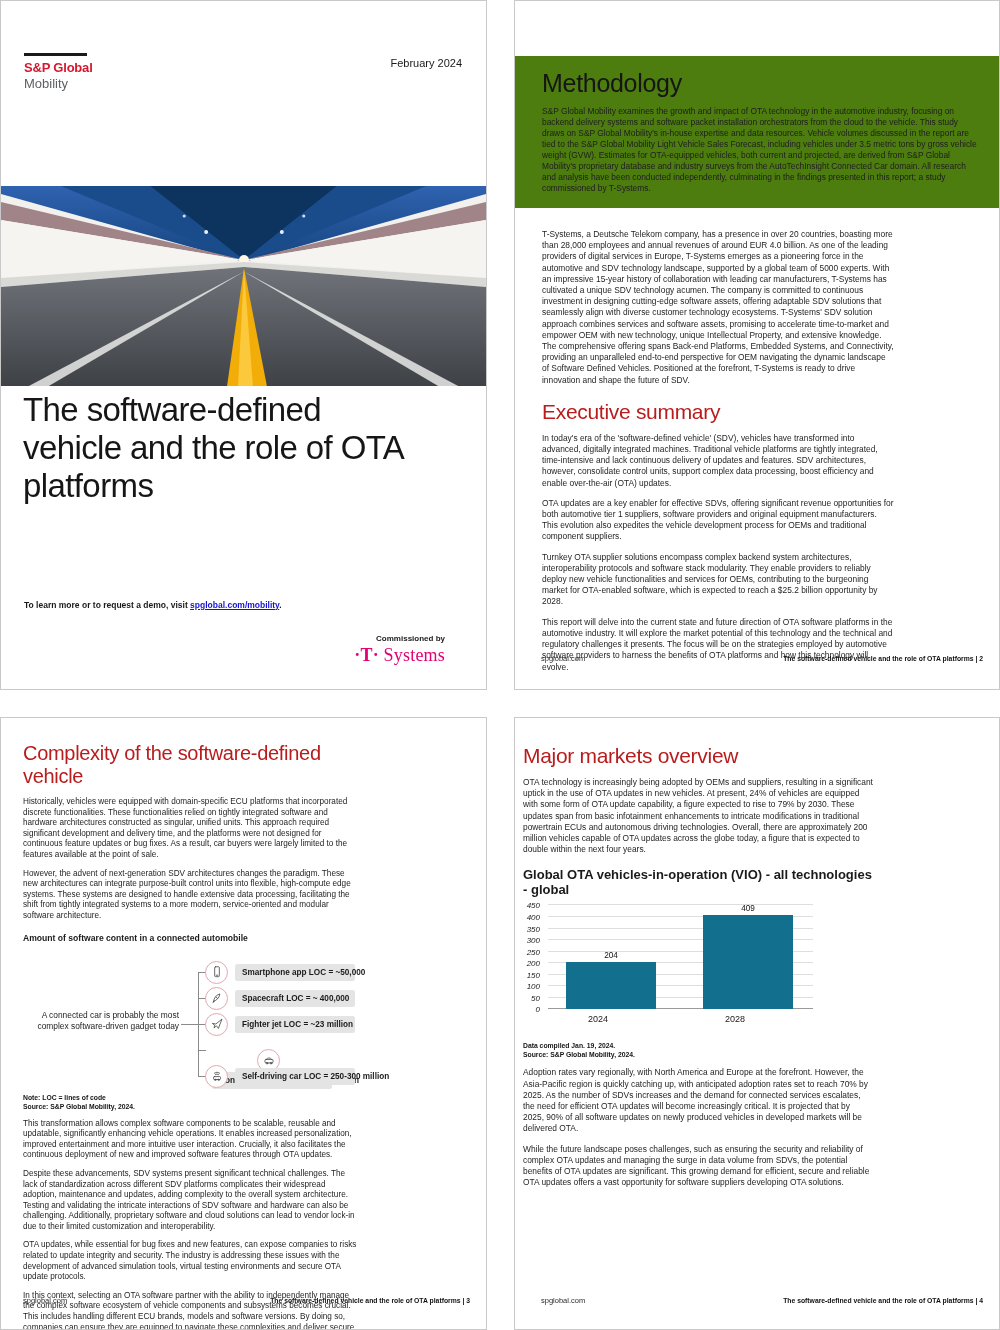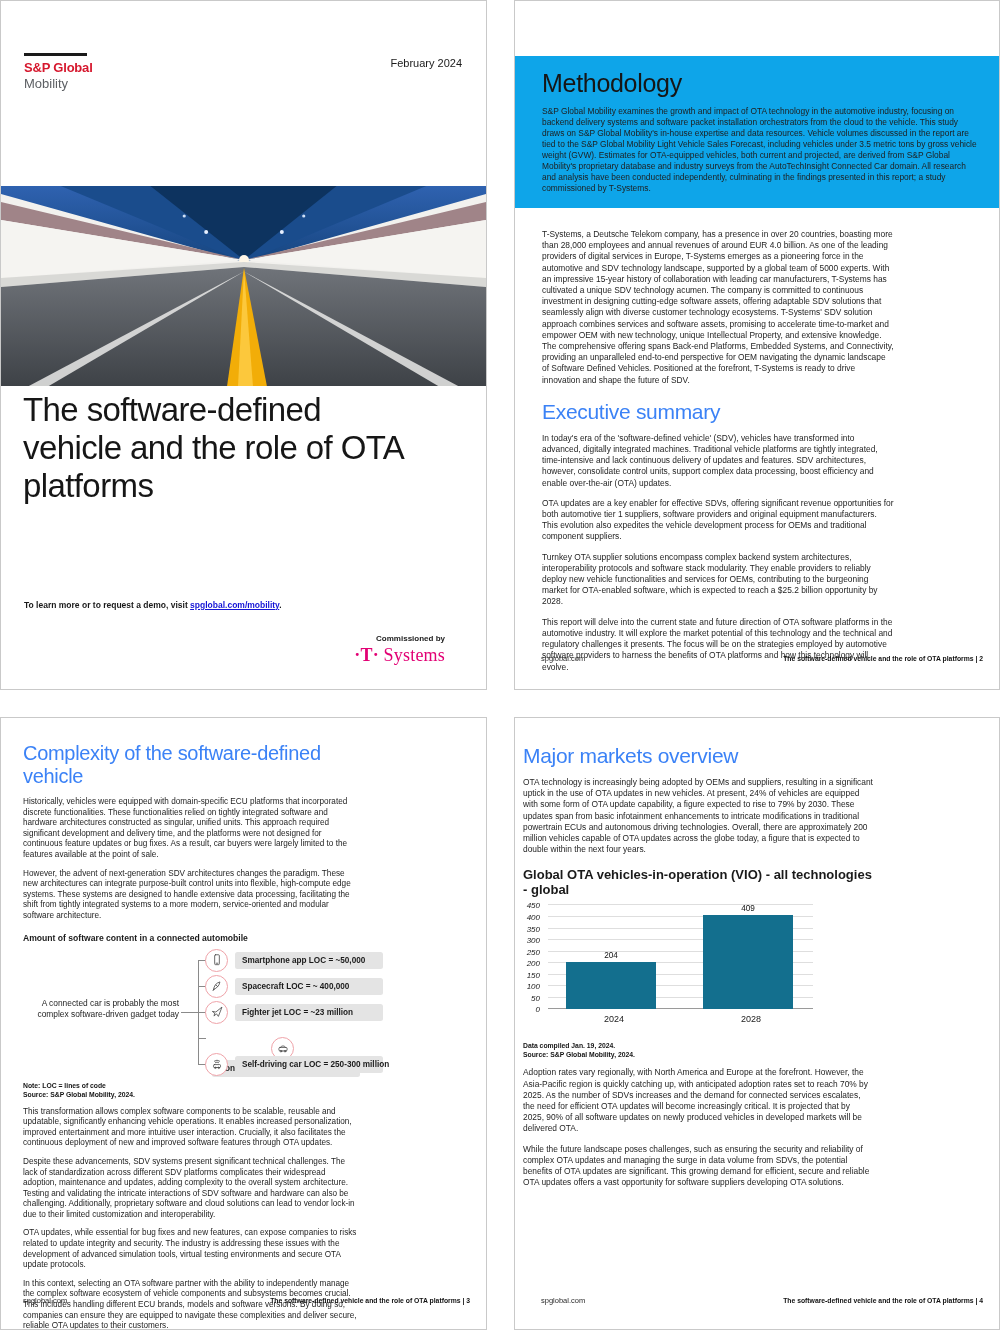--- a/index.html
+++ b/index.html
@@ -28,45 +28,45 @@
     font-size:19.5px;line-height:24px;font-weight:400;color:#dd1a3d;}
   .cover-cta{position:absolute;left:23px;top:599px;font-size:8.5px;font-weight:bold;margin:0;}
   .cover-cta a{color:#1414d6;text-decoration:underline;cursor:pointer;}
   .commissioned{position:absolute;right:41px;top:633px;text-align:right;}
   .commissioned-label{font-size:8px;font-weight:bold;color:#1a1a1a;}
   .ts-logo{margin-top:2px;font-family:"Liberation Serif","DejaVu Serif",serif;
     font-size:18px;color:#e20074;letter-spacing:0.2px;}
   .ts-logo .ts-mark{font-weight:bold;}
 
   
-  .red-h{color:#3b82f6;font-weight:400;margin:0;}
+  .red-h{color:#b91c1c;font-weight:400;margin:0;}
   p.body{font-size:8.4px;line-height:11.2px;margin:0 0 9px 0;color:#1e1e1e;}
   .footer{position:absolute;left:26px;right:16px;display:flex;justify-content:space-between;align-items:baseline;}
   .footer-left{font-size:7.5px;color:#2a2a2a;}
   .footer-right{font-size:6.8px;font-weight:bold;color:#111;}
 
   
-  .methodology-box{margin-top:55px;background:#0ea5e9;padding:13px 18px 14px 27px;}
+  .methodology-box{margin-top:55px;background:#4d7c0f;padding:13px 18px 14px 27px;}
   .methodology-box h2{font-size:25px;font-weight:400;color:#161616;margin:0 0 8px 0;letter-spacing:-0.3px;}
   .methodology-box p{font-size:8.4px;line-height:11px;margin:0;color:#1e1e1e;}
   .p2-col{margin:21px 0 0 27px;width:352px;}
   .exec-h{font-size:21px;margin:14px 0 9px 0;letter-spacing:-0.3px;}
   #page2 .footer{bottom:26px;}
 
   
   .p3-col{margin:24px 0 0 22px;width:334px;}
   .p3-title{font-size:20px;line-height:23px;width:300px;margin:0 0 9px 0;letter-spacing:-0.3px;}
   #page3 p.body{font-size:8.2px;line-height:10.6px;margin-bottom:8px;}
-  .fig-title{font-size:8.6px;font-weight:bold;margin:11px 0 6px 0;}
+  .fig-title{font-size:8.6px;font-weight:bold;margin:11px 0 18px 0;}
   .figure{position:relative;height:128px;width:380px;}
   .fig-row{position:absolute;left:182px;display:flex;align-items:center;}
   .fig-circle{width:23px;height:23px;border:1.5px solid #efa3a9;border-radius:50%;
     box-sizing:border-box;display:flex;align-items:center;justify-content:center;flex:0 0 auto;background:#fff;}
   .fig-circle svg{width:14px;height:14px;stroke:#4a4a4a;fill:none;stroke-width:1.4;stroke-linecap:round;stroke-linejoin:round;}
-  .fig-pill{margin-left:7px;background:#e4e4e4;border-radius:2.5px;height:17px;width:148px;
+  .fig-pill{margin-left:7px;background:#e4e4e4;border-radius:2.5px;height:17px;width:120px;
     display:flex;align-items:center;padding-left:7px;box-sizing:border-box;
     font-size:8.2px;font-weight:bold;white-space:nowrap;}
   .fig-line{position:absolute;background:#8a8a8a;}
   .fig-callout{position:absolute;left:14px;top:49px;width:142px;text-align:right;
     font-size:8.4px;line-height:11px;color:#1e1e1e;}
   .note-line{font-size:6.8px;font-weight:bold;line-height:9px;color:#141414;}
   .notes{margin:4px 0 8px 0;}
   #page3 .footer, #page4 .footer{bottom:24px;left:22px;}
   #page4 .footer{left:26px;}
 
@@ -76,21 +76,21 @@
   .chart-title{font-size:13px;font-weight:bold;margin:12px 0 8px 0;}
   .chart-area{position:relative;height:132px;width:330px;}
   .yaxis{position:absolute;left:0;top:0;width:20px;height:104px;}
   .ytick{position:absolute;right:3px;transform:translateY(50%);font-size:8px;color:#222;font-style:italic;}
   .plot{position:absolute;left:25px;top:0;width:265px;height:104px;}
   .gridline{position:absolute;left:0;right:0;height:1px;background:#dedede;}
   .gridline.axis{background:#9a9a9a;}
   .bar{position:absolute;bottom:0;width:90px;}
   .bar-0{left:18px;}  .bar-1{left:155px;}
   .bar-label{position:absolute;width:90px;text-align:center;font-size:8.2px;color:#111;margin-bottom:2px;}
-  .xaxis{position:absolute;top:109px;left:28px;width:265px;height:14px;}
+  .xaxis{position:absolute;top:109px;left:12px;width:265px;height:14px;}
   .xtick{position:absolute;width:90px;text-align:center;font-size:9px;color:#1a1a1a;}
   .xtick-0{left:18px;} .xtick-1{left:155px;}
 </style>
 </head>
 <body>
 
 <section class="page" id="page1">
   <div class="brand">
     <div class="brand-rule"></div>
     <div class="brand-line1">S&amp;P Global</div>

